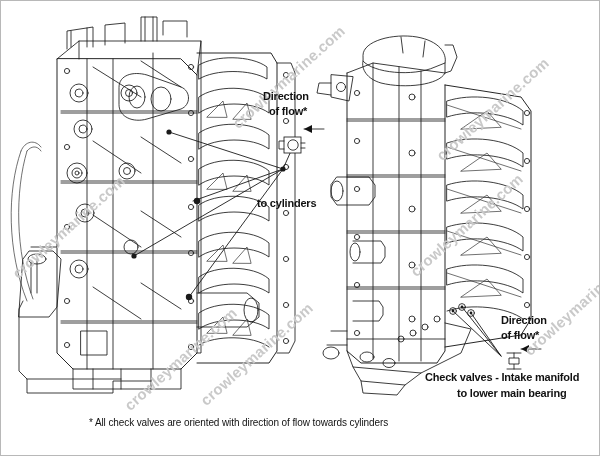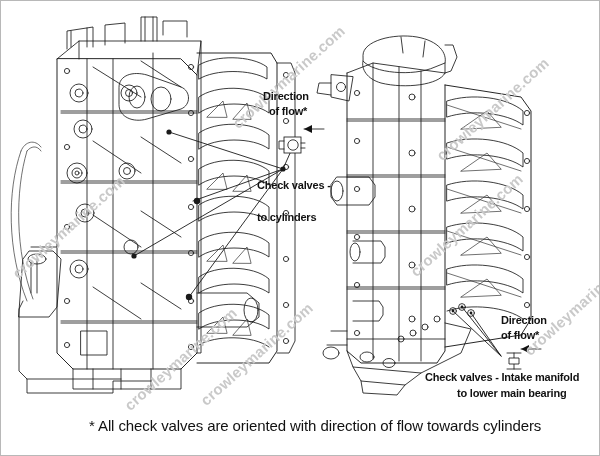--- a/index.html
+++ b/index.html
@@ -4,21 +4,21 @@
 <style>
   html,body{margin:0;padding:0;background:#fff;}
   body{width:600px;height:456px;overflow:hidden;
        font-family:"Liberation Sans", sans-serif;color:#111;}
   #page{position:relative;width:600px;height:456px;background:#fff;
         border:1px solid #b8b8b8;box-sizing:border-box;overflow:hidden;}
   .layer{position:absolute;left:0;top:0;width:600px;height:456px;}
   .txt{position:absolute;white-space:pre;line-height:1.08;
        font-family:"Liberation Sans", sans-serif;color:#111;}
   .lbl{font-size:11px;font-weight:600;letter-spacing:-0.2px;}
-  .cap{font-size:15px;font-weight:500;letter-spacing:-0.1px;}
+  .cap{font-size:10px;font-weight:500;letter-spacing:-0.1px;}
   .wm{position:absolute;color:#c9c9c9;font-size:15px;font-weight:600;
       letter-spacing:0.3px;white-space:nowrap;
       transform-origin:0 0;font-family:"Liberation Sans", sans-serif;}
   svg{display:block;overflow:visible;}
   .ln{fill:none;stroke:#1a1a1a;stroke-width:0.85;
       stroke-linecap:round;stroke-linejoin:round;}
   .lnl{fill:none;stroke:#333;stroke-width:0.7;
        stroke-linecap:round;stroke-linejoin:round;}
   .ld{fill:none;stroke:#1a1a1a;stroke-width:0.9;stroke-linecap:round;}
   .dot{fill:#1a1a1a;}
@@ -286,22 +286,21 @@
     <div class="wm" style="left:228px;top:118px;transform:rotate(-42deg);">crowleymarine.com</div>
     <div class="wm" style="left:196px;top:395px;transform:rotate(-42deg);">crowleymarine.com</div>
     <div class="wm" style="left:406px;top:266px;transform:rotate(-42deg);">crowleymarine.com</div>
     <div class="wm" style="left:432px;top:150px;transform:rotate(-42deg);">crowleymarine.com</div>
     <div class="wm" style="left:520px;top:345px;transform:rotate(-42deg);">crowleymarine.com</div>
   </div>
 
   <div class="txt lbl" style="left:262px;top:90px;">Direction</div>
   <div class="txt lbl" style="left:268px;top:105px;">of flow*</div>
 
-  <div class="txt lbl" style="left:256px;top:179px;">Check valves -</div>
-  <div class="txt lbl" style="left:256px;top:211px;">to cylinders</div>
+  <div class="txt lbl" style="left:256px;top:197px;">to cylinders</div>
 
   <div class="txt lbl" style="left:500px;top:314px;">Direction</div>
   <div class="txt lbl" style="left:500px;top:329px;">of flow*</div>
 
   <div class="txt lbl" style="left:424px;top:371px;">Check valves - Intake manifold</div>
   <div class="txt lbl" style="left:443px;top:387px;margin-left:13px;">to lower main bearing</div>
 
   <div class="txt cap" style="left:88px;top:417px;">* All check valves are oriented with direction of flow towards cylinders</div>
 
 </div>

